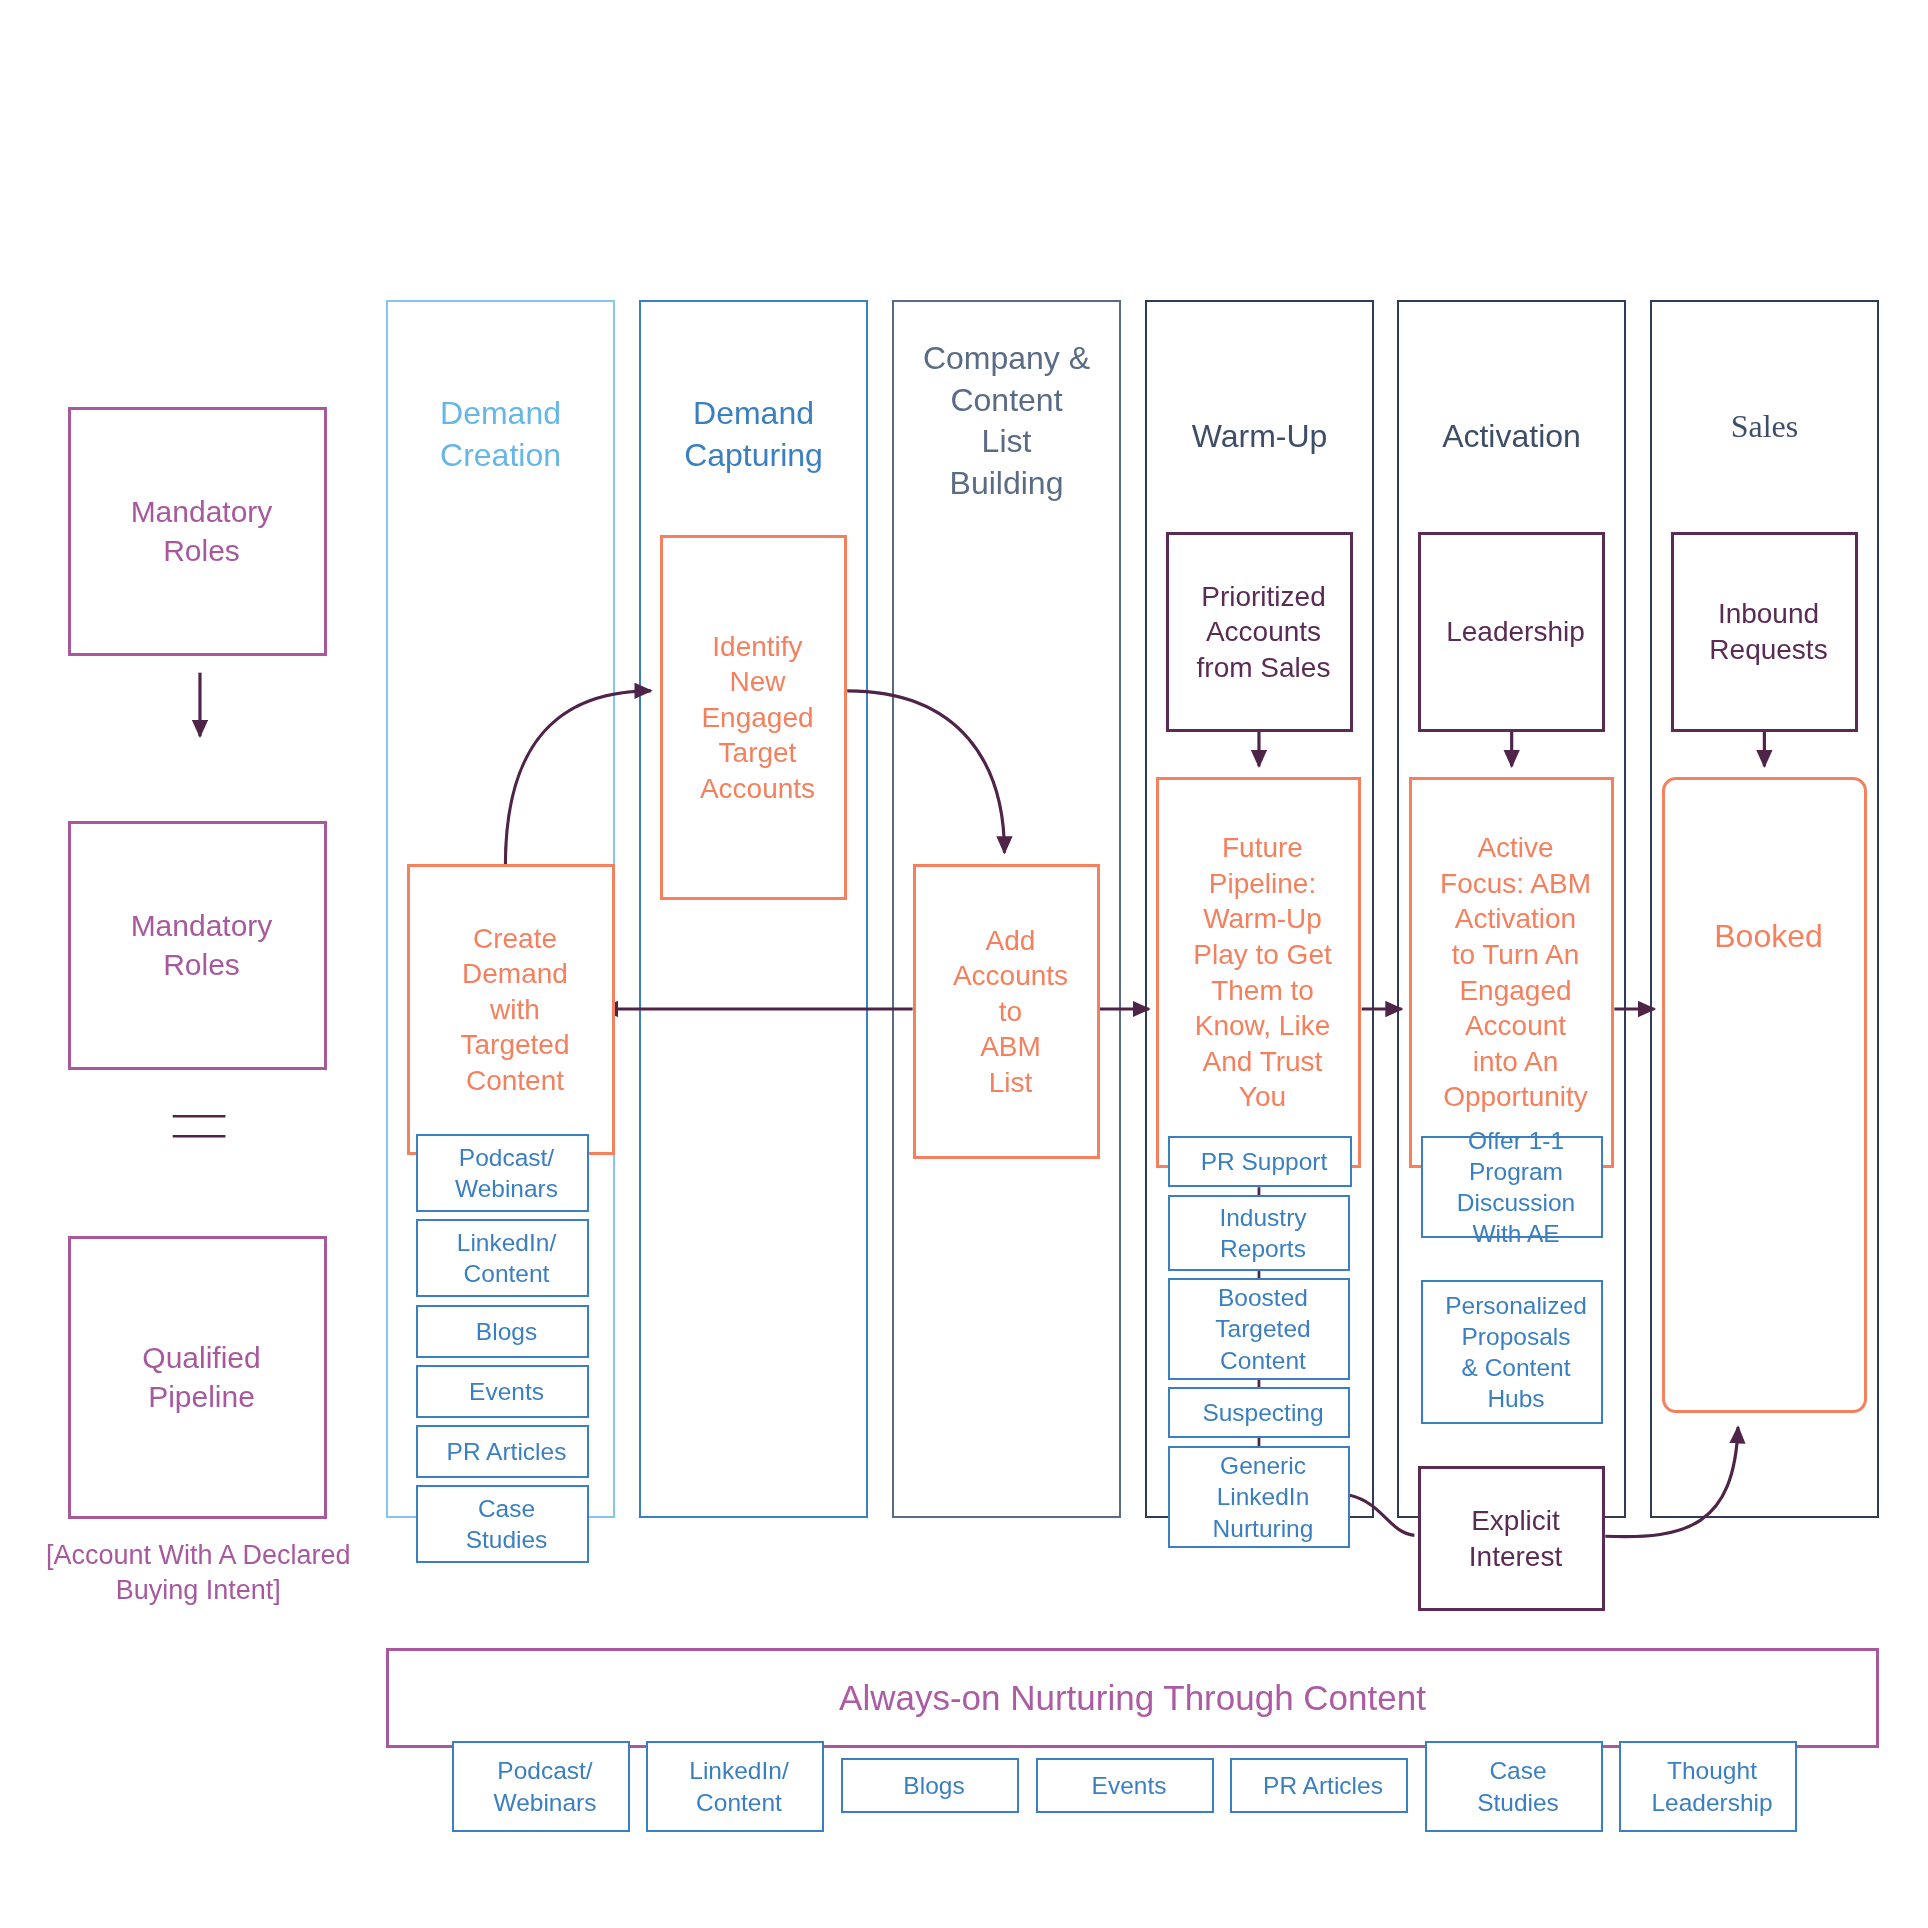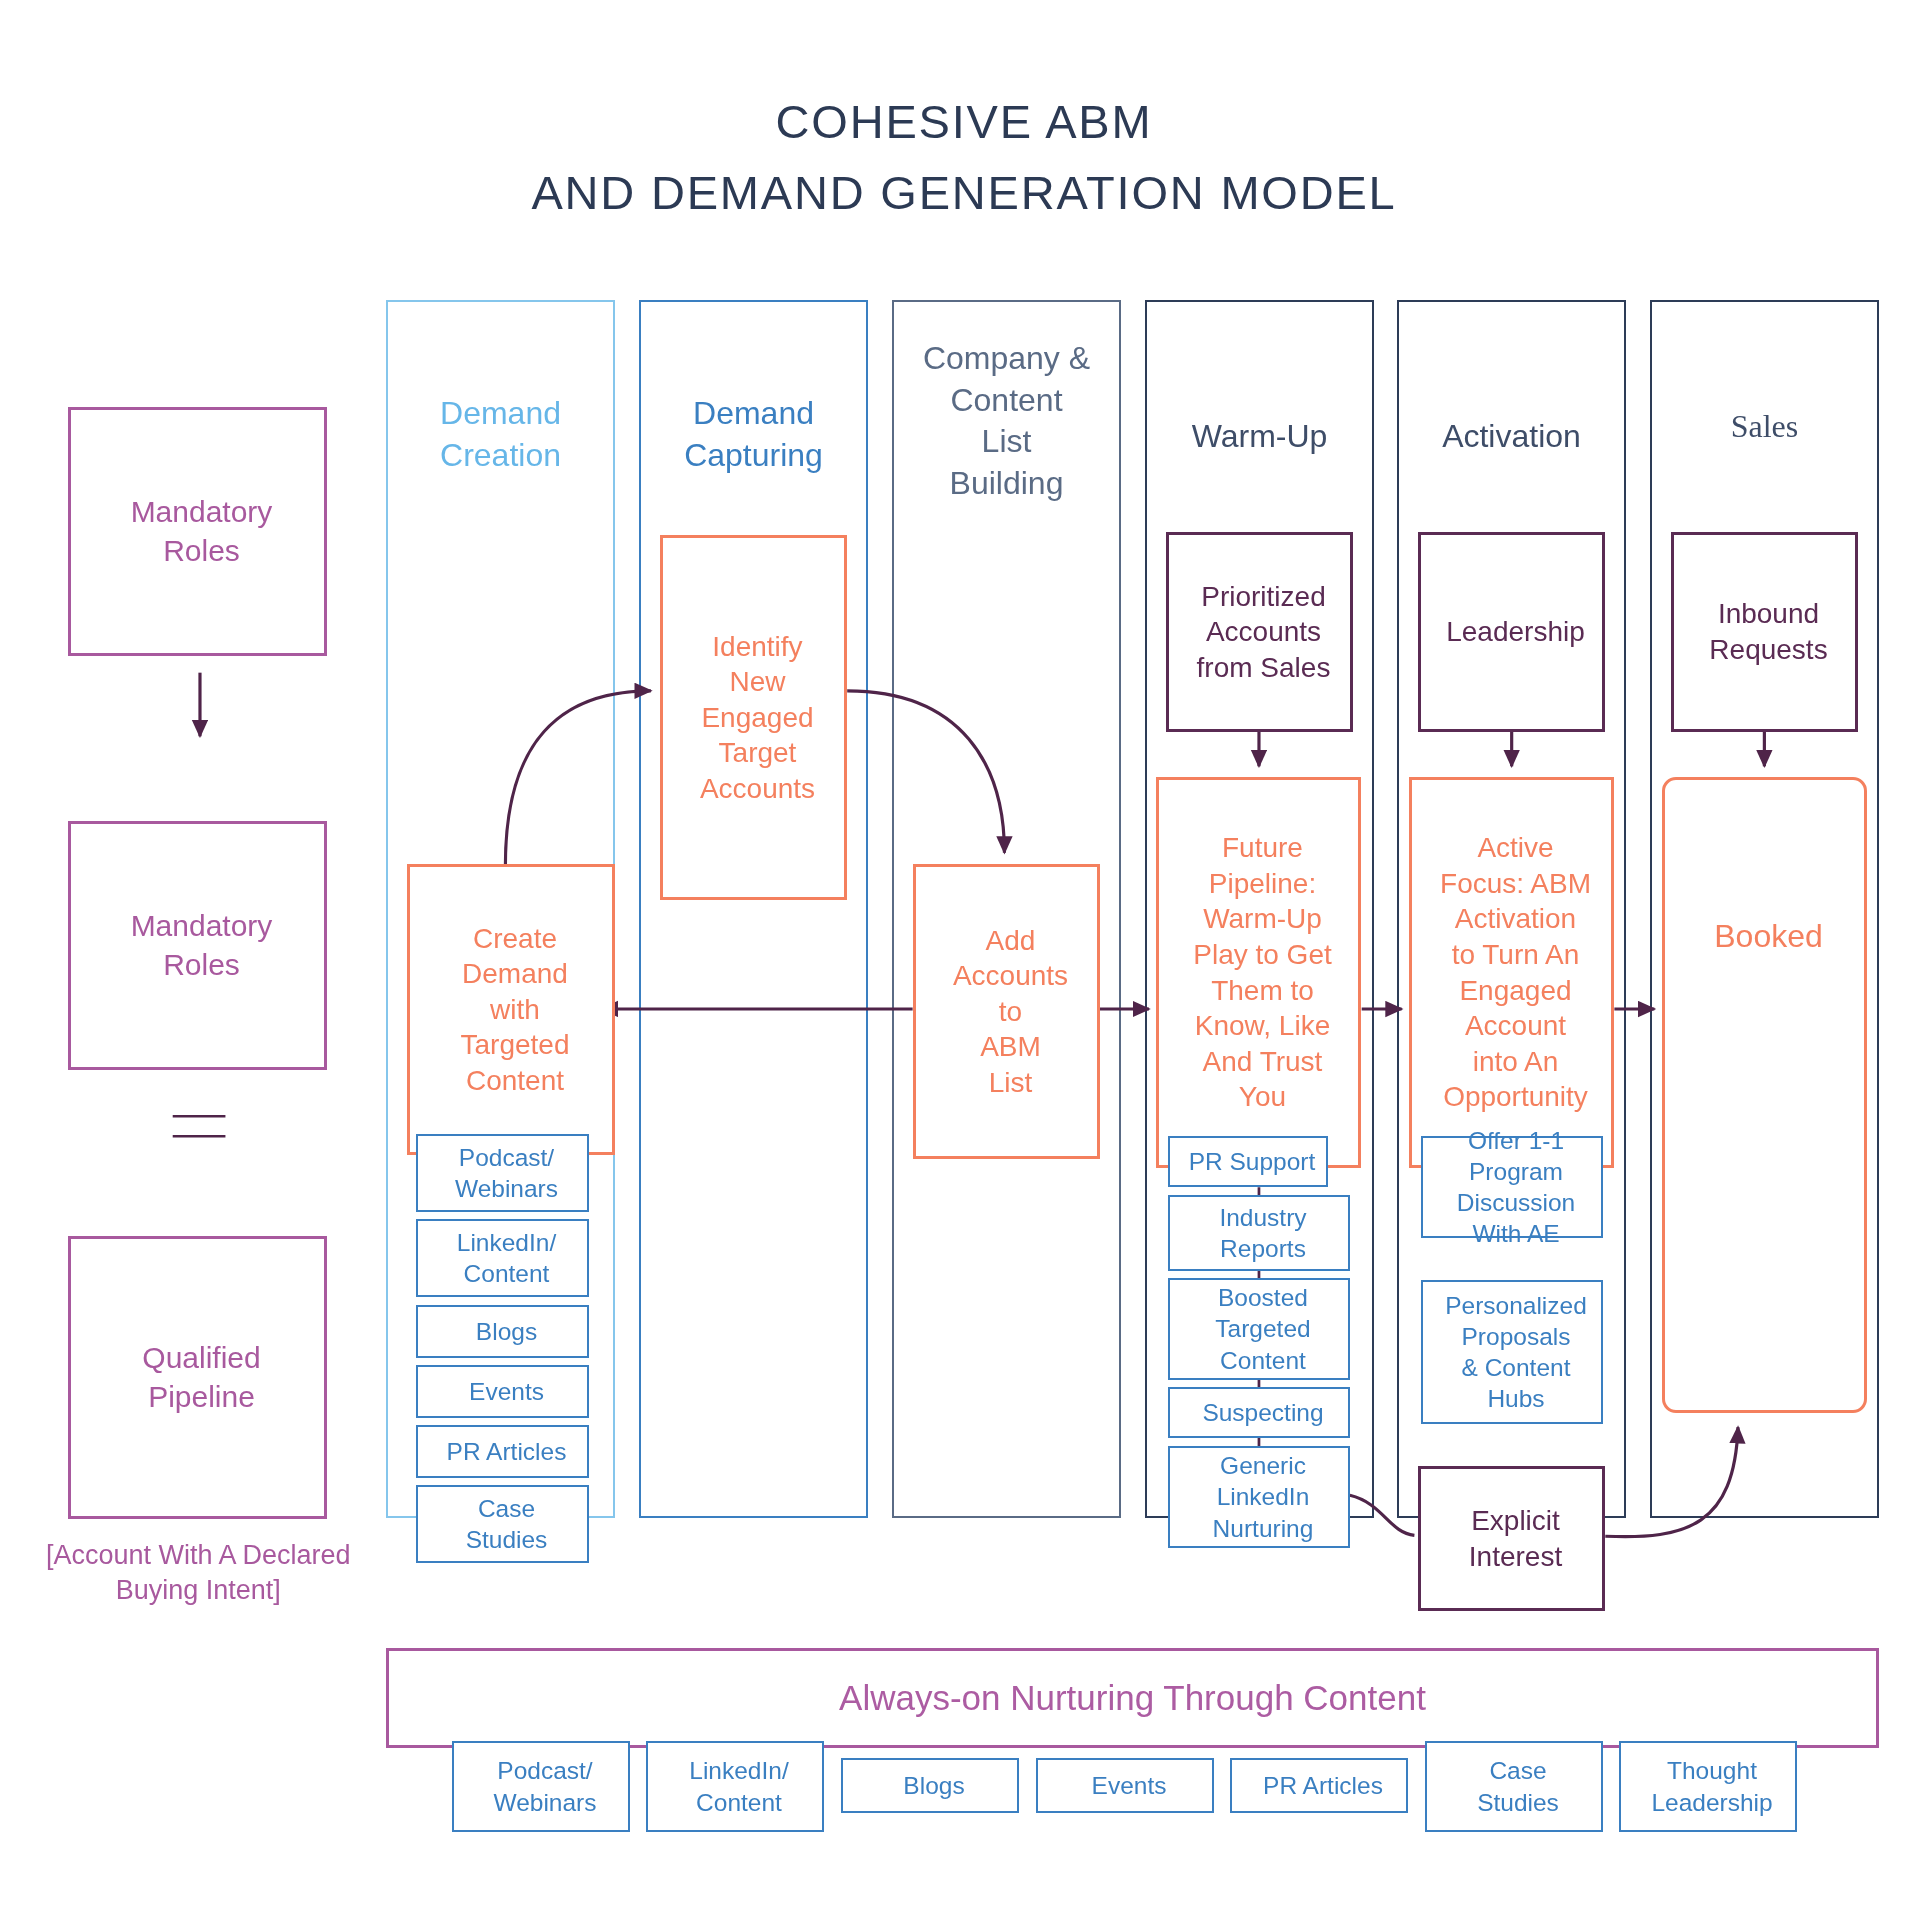--- a/index.html
+++ b/index.html
@@ -22,24 +22,20 @@
        border:3.2px solid var(--purple);display:flex;align-items:center;justify-content:center;
        color:var(--magenta);font-size:35px;background:#fff;}
   svg.overlay{position:absolute;left:0;top:0;z-index:5;pointer-events:none;}
   .zcols{z-index:1;} .zbox{z-index:10;padding-left:8px;} .zbar{z-index:1;}
 </style>
 </head>
 <body>
 
 <div id="canvas">
 
-  <div class="title">
-    <div>COHESIVE ABM</div>
-    <div>AND DEMAND GENERATION MODEL</div>
-  </div>
 
   <div class="box leftbox ml zbox" style="left:68px;top:407px;width:259px;height:249px;">Mandatory
 Roles</div>
   <div class="box leftbox ml zbox" style="left:68px;top:821px;width:259px;height:249px;">Mandatory
 Roles</div>
   <div class="box leftbox ml zbox" style="left:68px;top:1236px;width:259px;height:283px;">Qualified
 Pipeline</div>
   <div class="caption ml" style="left:7.3px;top:1538px;width:382px;">[Account With A Declared
 Buying Intent]</div>
 
@@ -136,21 +132,21 @@
   <div class="box bluebox ml zbox" style="left:416px;top:1134px;width:173px;height:78px;">Podcast/
 Webinars</div>
   <div class="box bluebox ml zbox" style="left:416px;top:1219px;width:173px;height:78px;">LinkedIn/
 Content</div>
   <div class="box bluebox ml zbox" style="left:416px;top:1305px;width:173px;height:53px;">Blogs</div>
   <div class="box bluebox ml zbox" style="left:416px;top:1365px;width:173px;height:53px;">Events</div>
   <div class="box bluebox ml zbox" style="left:416px;top:1425px;width:173px;height:53px;">PR Articles</div>
   <div class="box bluebox ml zbox" style="left:416px;top:1485px;width:173px;height:78px;">Case
 Studies</div>
 
-  <div class="box bluebox ml zbox" style="left:1168px;top:1136px;width:160px;height:51px;">PR Support</div>
+  <div class="box bluebox ml zbox" style="left:1168px;top:1136px;width:184px;height:51px;">PR Support</div>
   <div class="box bluebox ml zbox" style="left:1168px;top:1195px;width:182px;height:76px;">Industry
 Reports</div>
   <div class="box bluebox ml zbox" style="left:1168px;top:1278px;width:182px;height:102px;">Boosted
 Targeted
 Content</div>
   <div class="box bluebox ml zbox" style="left:1168px;top:1387px;width:182px;height:51px;">Suspecting</div>
   <div class="box bluebox ml zbox" style="left:1168px;top:1446px;width:182px;height:102px;">Generic
 LinkedIn
 Nurturing</div>
 

